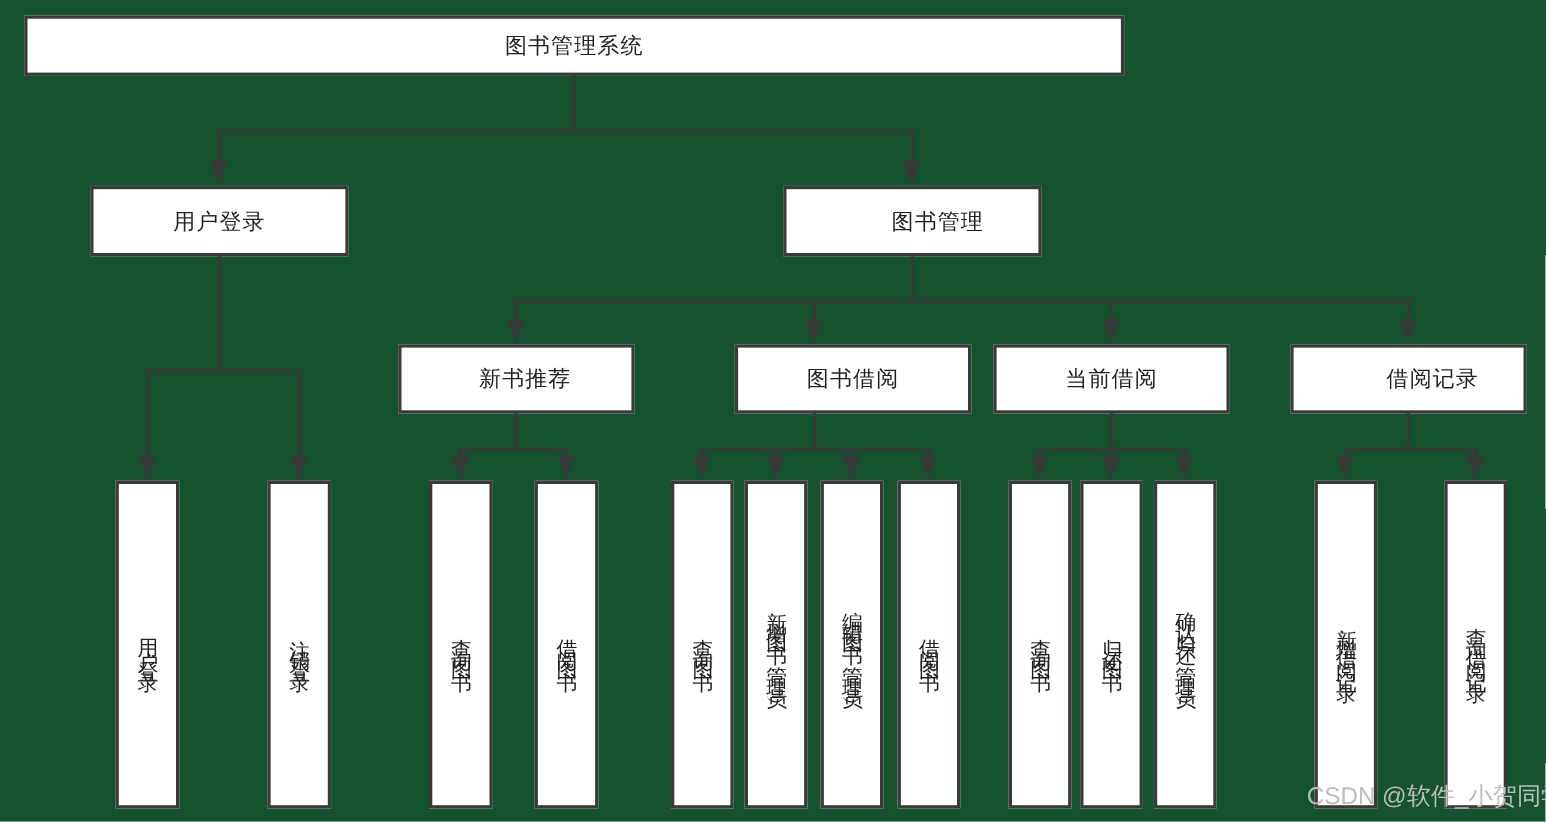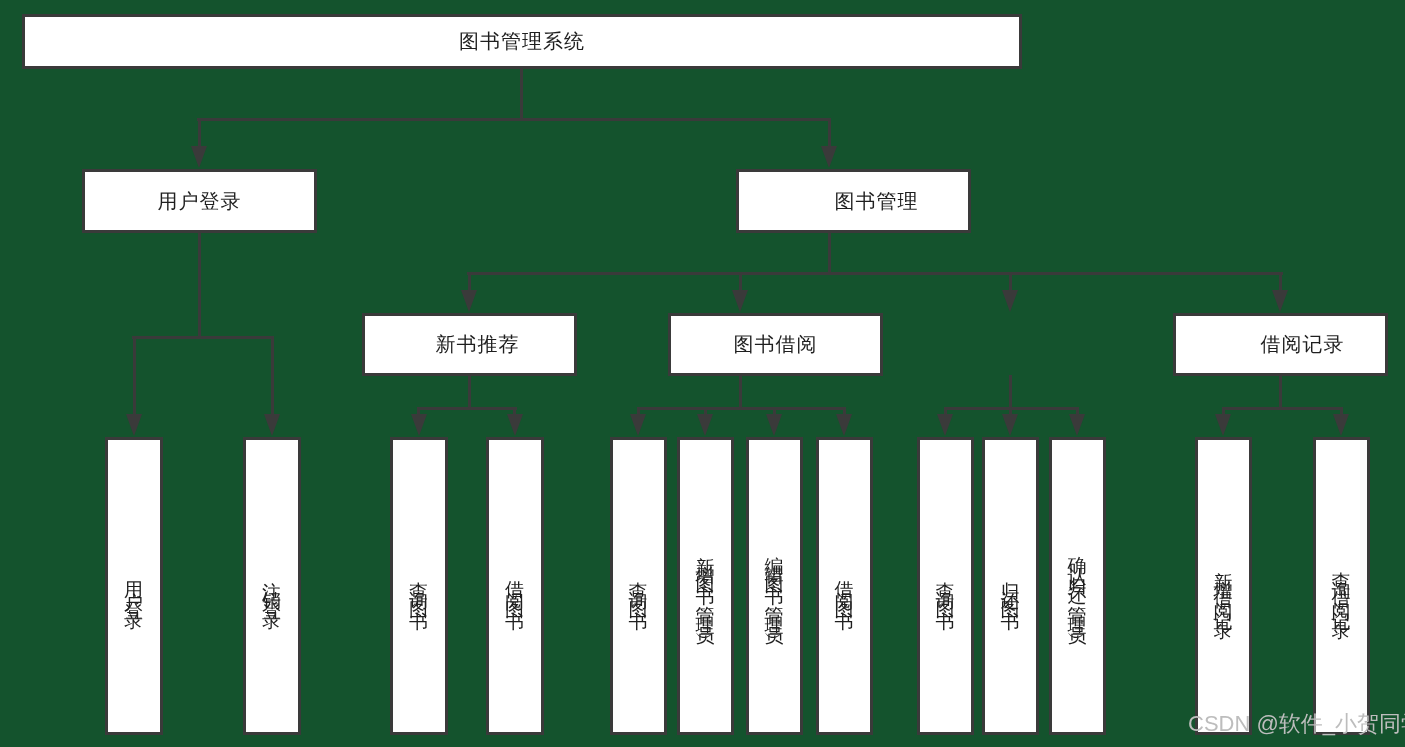--- a/index.html
+++ b/index.html
@@ -42,21 +42,21 @@
   <div class="vline" style="left:520px; top:68px; height:52px;"></div>
   <div class="hline" style="left:197px; top:118px; width:634px;"></div>
   <div class="vline" style="left:198px; top:118px; height:28px;"></div>
   <div class="arrowhead" style="left:191px; top:146px;"></div>
   <div class="vline" style="left:828px; top:118px; height:28px;"></div>
   <div class="arrowhead" style="left:821px; top:146px;"></div>
 
   <div class="box" style="left:82px; top:169px; width:235px; height:64px;">
     <span>用户登录</span>
   </div>
-  <div class="box" style="left:736px; top:169px; width:235px; height:64px;padding-left:46px;">
+  <div class="box" style="left:712px; top:169px; width:235px; height:64px;padding-left:46px;">
     <span>图书管理</span>
   </div>
 
   <div class="vline" style="left:198px; top:232px; height:106px;"></div>
   <div class="hline" style="left:132px; top:336px; width:142px;"></div>
   <div class="vline" style="left:133px; top:336px; height:80px;"></div>
   <div class="arrowhead" style="left:126px; top:414px;"></div>
   <div class="vline" style="left:271px; top:336px; height:80px;"></div>
   <div class="arrowhead" style="left:264px; top:414px;"></div>
 
@@ -69,20 +69,23 @@
   <div class="vline" style="left:1009px; top:272px; height:20px;"></div>
   <div class="arrowhead" style="left:1002px; top:290px;"></div>
   <div class="vline" style="left:1279px; top:272px; height:20px;"></div>
   <div class="arrowhead" style="left:1272px; top:290px;"></div>
 
   <div class="box" style="left:362px; top:313px; width:215px; height:63px;padding-left:16px;">
     <span>新书推荐</span>
   </div>
   <div class="box" style="left:633px; top:313px; width:215px; height:63px;margin-left:35px;">
     <span>图书借阅</span>
+  </div>
+  <div class="box" style="left:903px; top:313px; width:215px; height:63px;">
+    <span>当前借阅</span>
   </div>
   <div class="box" style="left:1173px; top:313px; width:215px; height:63px;padding-left:44px;">
     <span>借阅记录</span>
   </div>
 
   <div class="vline" style="left:468px; top:375px; height:34px;"></div>
   <div class="hline" style="left:417px; top:407px; width:100px;"></div>
   <div class="vline" style="left:417px; top:407px; height:9px;"></div>
   <div class="arrowhead" style="left:411px; top:414px;"></div>
   <div class="vline" style="left:513px; top:407px; height:9px;"></div>

